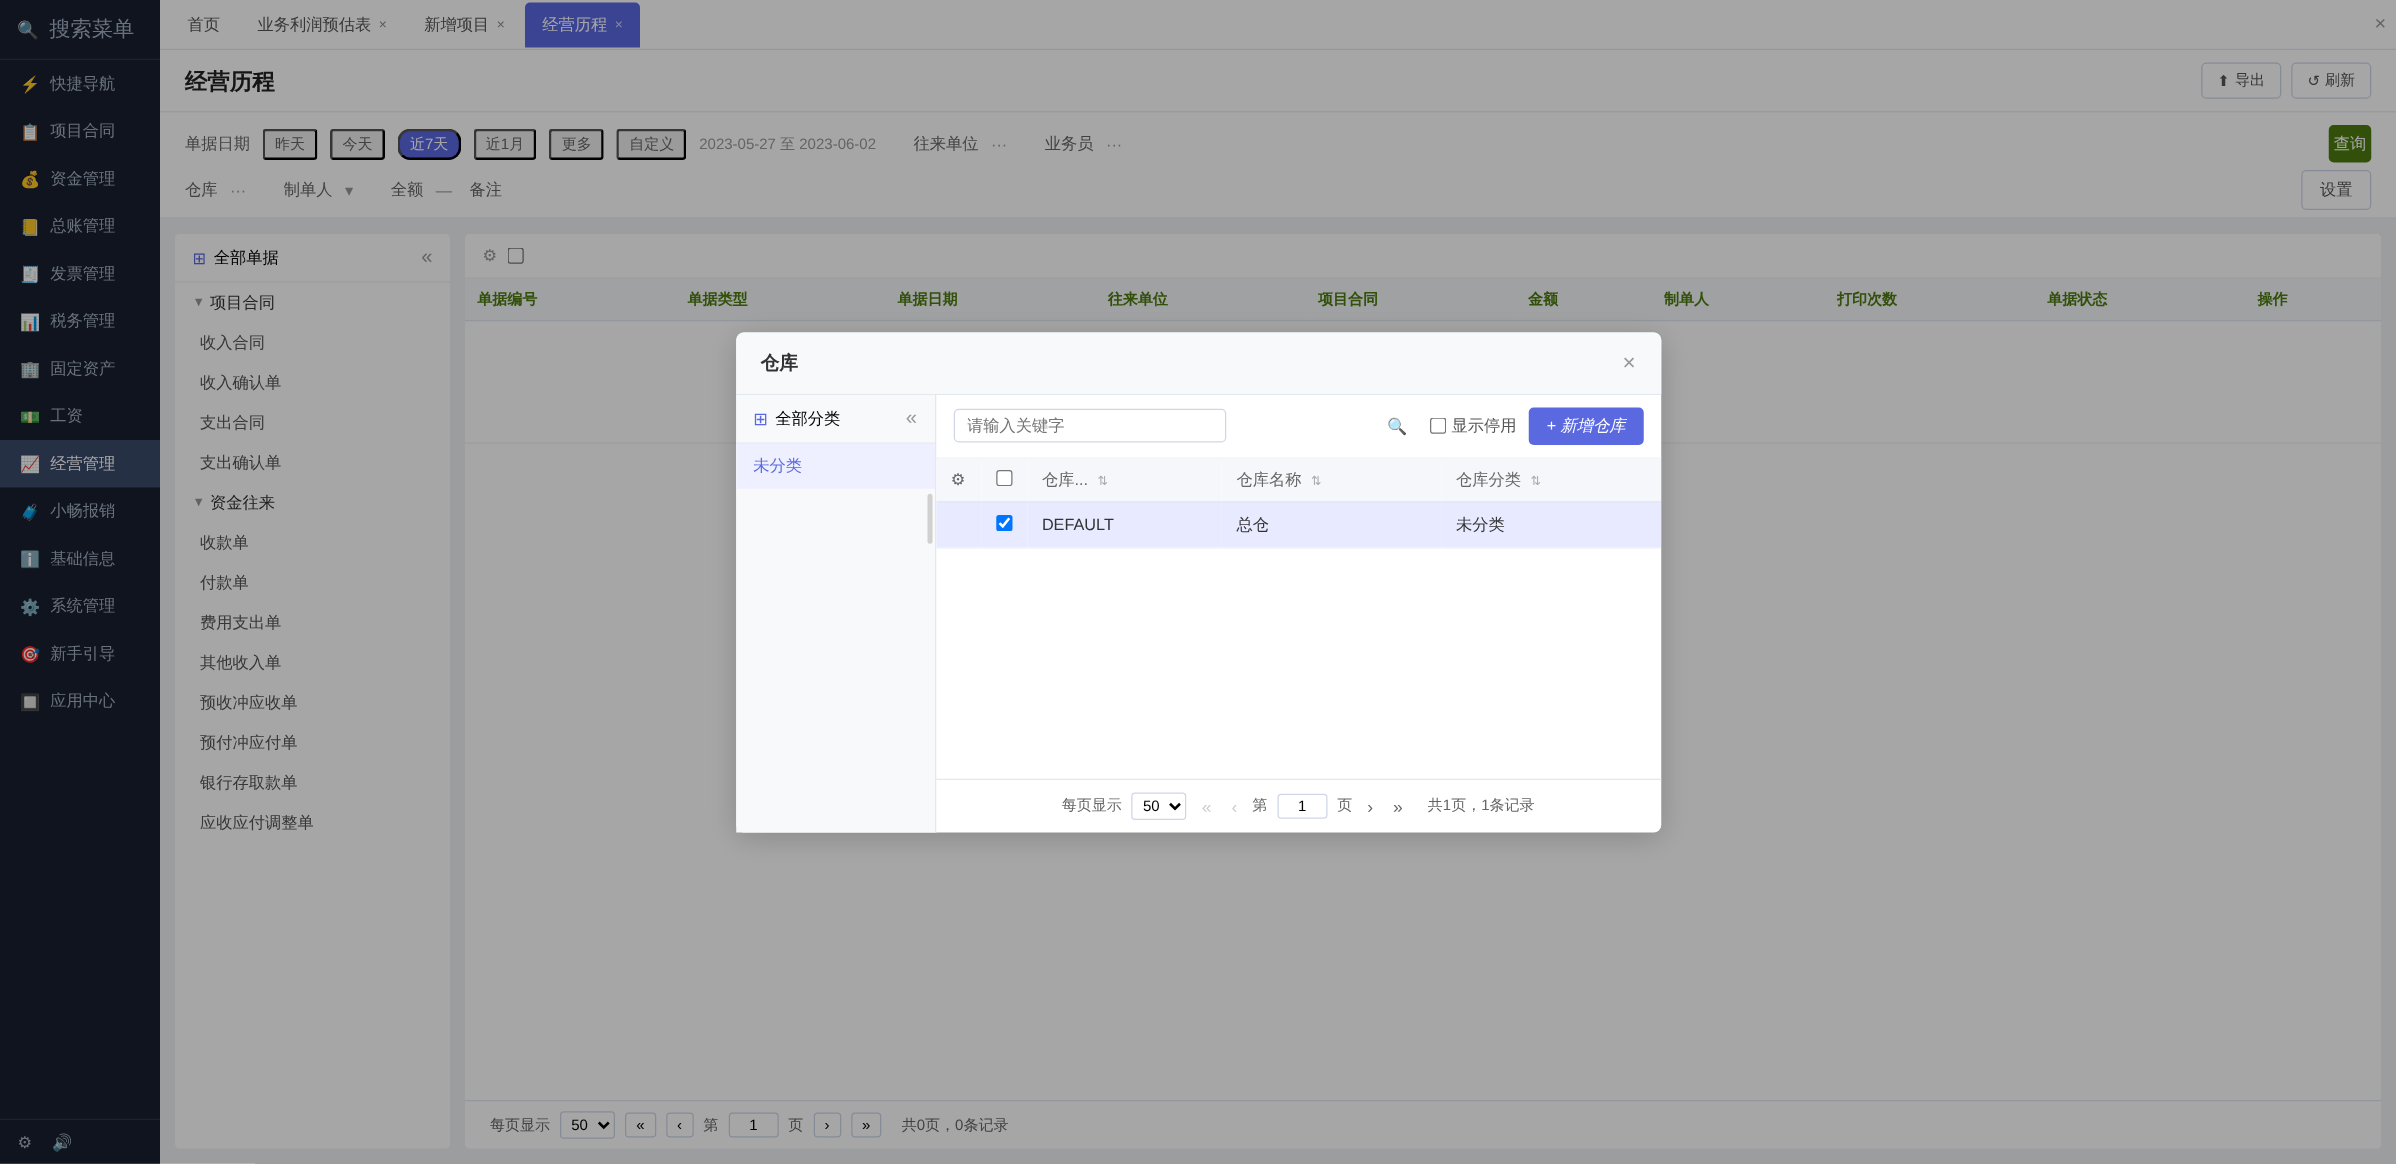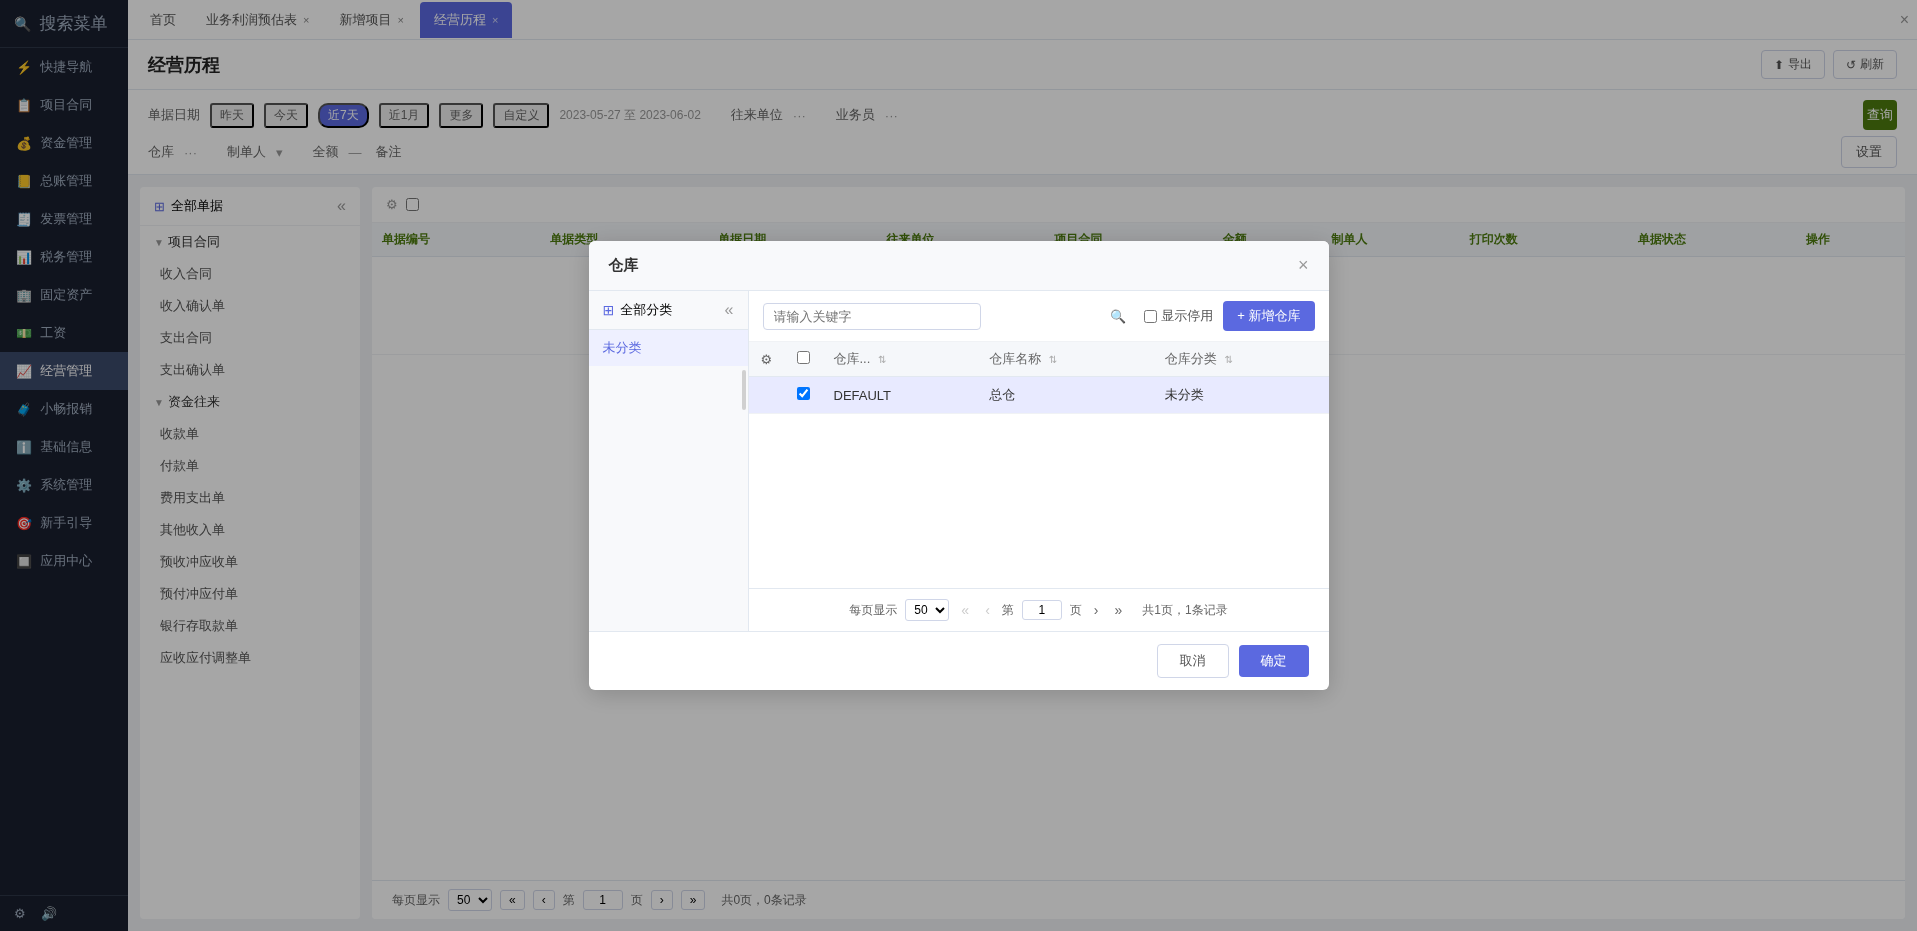--- a/index.html
+++ b/index.html
@@ -94,21 +94,21 @@
     }
     .search-wrap { position: relative; flex: 1; }
     .search-icon-inner {
       position: absolute; right: 8px; top: 50%; transform: translateY(-50%);
       color: #999; cursor: pointer;
     }
     .checkbox-label { display: flex; align-items: center; gap: 4px; color: #555; font-size: 13px; cursor: pointer; white-space: nowrap; }
     .btn-add-warehouse {
       padding: 6px 14px; background: #5b69e0; color: #fff; border: none;
       border-radius: 4px; cursor: pointer; font-size: 13px; white-space: nowrap;
-      display: flex; align-items: center; gap: 4px;
+      display: flex; align-items: center; gap: 4px; font-style: italic;
     }
     .modal-table-wrap { flex: 1; overflow-y: auto; }
     .modal-table { width: 100%; border-collapse: collapse; font-size: 13px; }
     .modal-table th {
       background: #f5f7fa; padding: 8px 12px; text-align: left; color: #666;
       border-bottom: 1px solid #e2e8f0; font-weight: 500; white-space: nowrap;
     }
     .modal-table td {
       padding: 9px 12px; border-bottom: 1px solid #f0f2f5; color: #333;
     }
@@ -473,18 +473,14 @@
           <span>第</span>
           <input type="text" class="page-input" value="1" style="">
           <span>页</span>
           <button class="pg-btn">›</button>
           <button class="pg-btn">»</button>
           <span style="margin-left:8px;">共1页，1条记录</span>
         </div>
       </div>
     </div>
 
-    <div class="modal-footer">
-      <button class="btn-cancel">取消</button>
-      <button class="btn-confirm">确定</button>
-    </div>
   </div>
 </div>
 
 </body></html>

